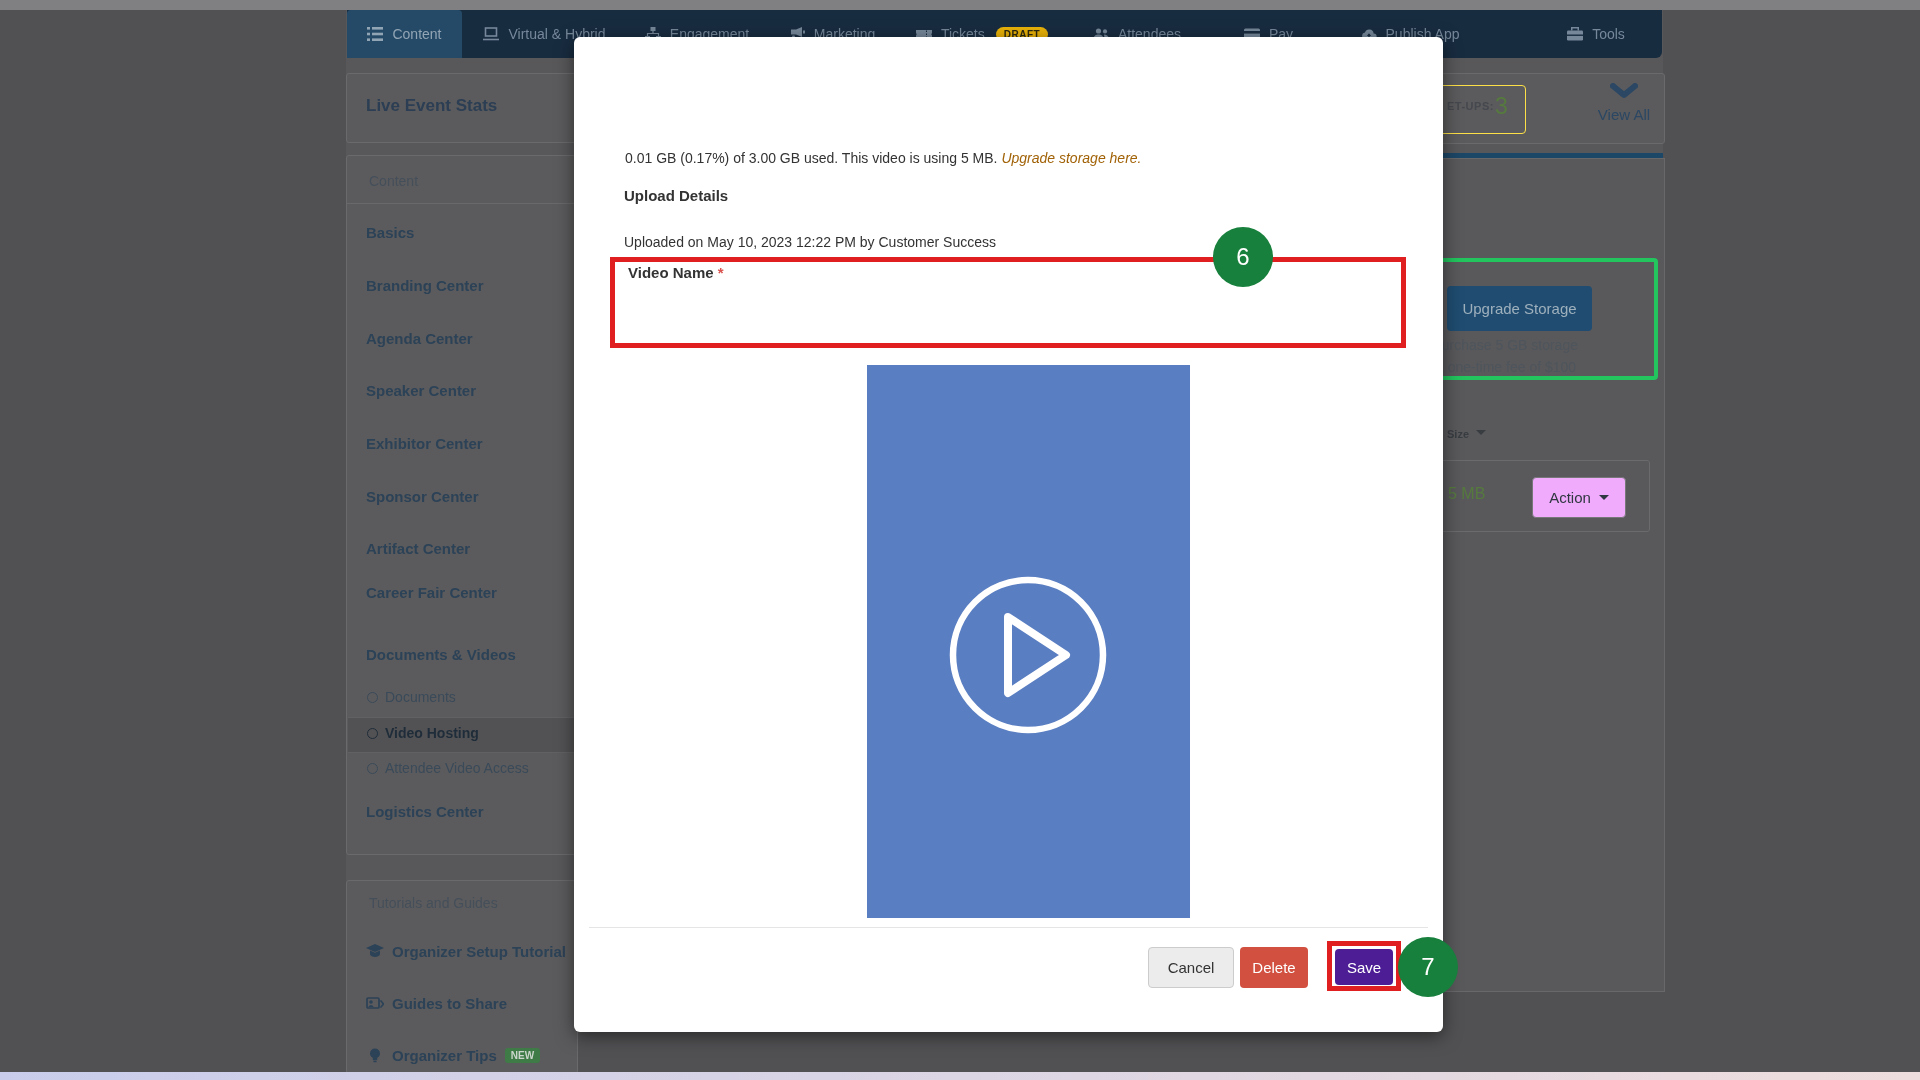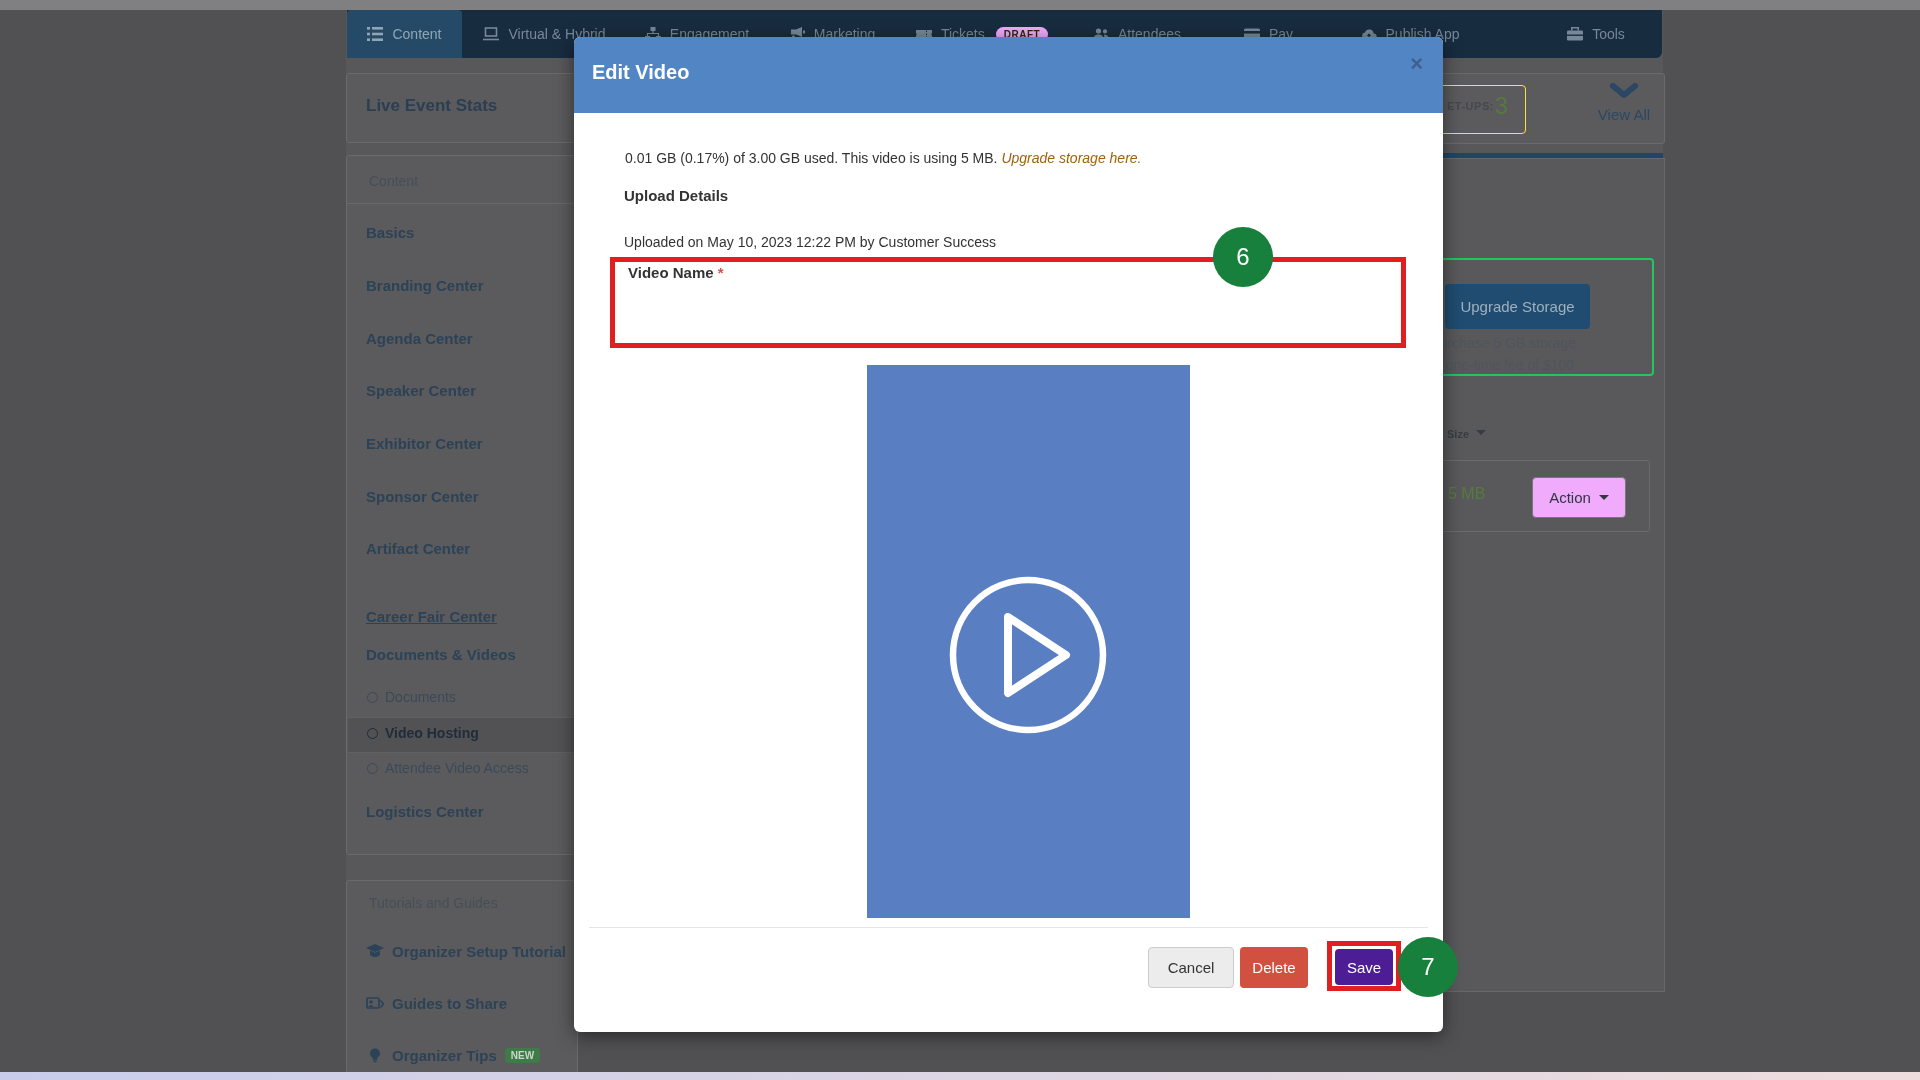--- a/index.html
+++ b/index.html
@@ -13,21 +13,21 @@
   
   .top-strip{left:0;top:0;width:1920px;height:10px;background:#808082;}
   .bottom-strip{left:0;top:1072px;width:1920px;height:8px;background:linear-gradient(90deg,#c9cdeb,#eedddd);}
   .page-area{left:346px;top:10px;width:1317px;height:980px;background:#58585a;}
   
   .navbar{left:347px;top:10px;width:1315px;height:48px;background:#182c40;border-radius:0 0 6px 6px;z-index:2;}
   .navtab{position:absolute;top:0;height:48px;display:flex;align-items:center;justify-content:center;gap:9px;
           color:#76889a;font-size:14px;cursor:pointer;}
   .navtab.active{background:#254a68;border-radius:4px 4px 0 0;color:#92a5b4;}
   .nicon{width:16px;height:14px;flex:0 0 auto;}
-  .draft-badge{background:#f0abfc;color:#2e2a10;font-size:10px;font-weight:bold;letter-spacing:.5px;
+  .draft-badge{background:#eab308;color:#2e2a10;font-size:10px;font-weight:bold;letter-spacing:.5px;
                padding:2px 8px;border-radius:9px;margin-left:2px;}
   
   .bg-panel{background:#5b5b5d;border:1px solid #6a6a6c;border-radius:3px;}
   .sb-title{color:#2b3e53;font-weight:bold;font-size:17px;}
   .sb-header{color:#454f5a;font-size:14px;}
   .sb-divider{background:#69696b;height:1px;}
   .sb-link{color:#2c4257;font-weight:bold;font-size:15px;cursor:pointer;}
   .sb-sublink{color:#3a4a59;font-size:14px;cursor:pointer;display:flex;align-items:center;gap:7px;}
   .ring{width:11px;height:11px;border:1.5px solid #3a4a59;border-radius:50%;display:inline-block;box-sizing:border-box;}
   .sb-active-band{background:#525254;border-top:1px solid #616163;border-bottom:1px solid #616163;}
@@ -179,21 +179,21 @@
 <div class="abs bg-panel" style="left:346px;top:155px;width:230px;height:698px;">
   <div class="abs sb-header" style="left:22px;top:17px;">Content</div>
   <div class="abs sb-divider" style="left:0;top:47px;width:100%;"></div>
   <div class="abs sb-link" style="left:19px;top:68px;">Basics</div>
   <div class="abs sb-link" style="left:19px;top:121px;">Branding Center</div>
   <div class="abs sb-link" style="left:19px;top:174px;">Agenda Center</div>
   <div class="abs sb-link" style="left:19px;top:226px;">Speaker Center</div>
   <div class="abs sb-link" style="left:19px;top:279px;">Exhibitor Center</div>
   <div class="abs sb-link" style="left:19px;top:332px;">Sponsor Center</div>
   <div class="abs sb-link" style="left:19px;top:384px;">Artifact Center</div>
-  <div class="abs sb-link" style="left:19px;top:452px;text-decoration:underline;">Career Fair Center</div>
+  <div class="abs sb-link" style="left:19px;top:428px;">Career Fair Center</div>
   <div class="abs sb-link" style="left:19px;top:490px;">Documents &amp; Videos</div>
   <div class="abs sb-sublink" style="left:20px;top:533px;">
     <span class="ring"></span>
     <span>Documents</span>
   </div>
   <div class="abs sb-active-band" style="left:1px;top:561px;width:228px;height:34px;"></div>
   <div class="abs sb-sublink active" style="left:20px;top:569px;">
     <span class="ring"></span>
     <span>Video Hosting</span>
   </div>
@@ -242,43 +242,39 @@
 </div>
 <div class="abs" style="left:1584px;top:83px;width:80px;text-align:center;cursor:pointer;">
   <svg width="28" height="16" viewBox="0 0 28 16" style="display:block;margin:0 auto;">
       <path d="M3 3 L14 12 L25 3" fill="none" stroke="#2b4763" stroke-width="6" stroke-linecap="round" stroke-linejoin="round"></path>
     </svg>
   <div style="color:#2b4763;font-size:15px;margin-top:7px;">View All</div>
 </div>
 <div class="abs navy-line" style="left:1300px;top:153px;width:363px;height:5px;"></div>
 <div class="abs" style="left:900px;top:158px;width:763px;height:832px;background:#59595b;border:1px solid #68686a;"></div>
 
-<div class="abs" style="left:1432px;top:258px;width:218px;height:114px;border:2px solid #22c55e;border-radius:4px;">
+<div class="abs" style="left:1432px;top:258px;width:218px;height:114px;border:4px solid #22c55e;border-radius:4px;">
   <div class="abs bg-btn-dark" style="left:11px;top:24px;width:145px;height:45px;">Upgrade Storage</div>
   <div class="abs bg-text" style="left:-2px;top:75px;white-space:nowrap;">purchase 5 GB storage</div>
   <div class="abs bg-text" style="left:0px;top:97px;white-space:nowrap;">a one-time fee of $100</div>
 </div>
 
 <div class="abs" style="left:1447px;top:428px;font-size:11px;font-weight:bold;color:#383d42;cursor:pointer;">
   <span>Size</span>
   <span class="caret-down" style="border-top-color:#383d42;margin-left:4px;vertical-align:3px;"></span>
 </div>
 <div class="abs" style="left:1400px;top:460px;width:248px;height:70px;border:1px solid #6b6b6d;border-radius:3px;">
   <span class="abs green-num" style="left:47px;top:24px;font-size:16px;">5 MB</span>
   <div class="abs action-btn" style="left:131px;top:16px;width:92px;height:39px;">
     <span>Action</span>
     <span class="caret-down"></span>
   </div>
 </div>
 
 <div class="abs modal">
-  <div class="modal-header">
-    <div class="modal-title">Edit Video</div>
-    <div class="modal-close">×</div>
-  </div>
 
   <div class="abs m-text" style="left:51px;top:113px;">
     <span>0.01 GB (0.17%) of 3.00 GB used. This video is using 5 MB. </span><span class="m-link">Upgrade storage here.</span>
   </div>
 
   <div class="abs m-bold" style="left:50px;top:150px;">Upload Details</div>
   <div class="abs m-text" style="left:50px;top:197px;">Uploaded on May 10, 2023 12:22 PM by Customer Success</div>
 
   <div class="abs m-bold" style="left:54px;top:227px;">
     <span>Video Name </span><span class="req">*</span>

